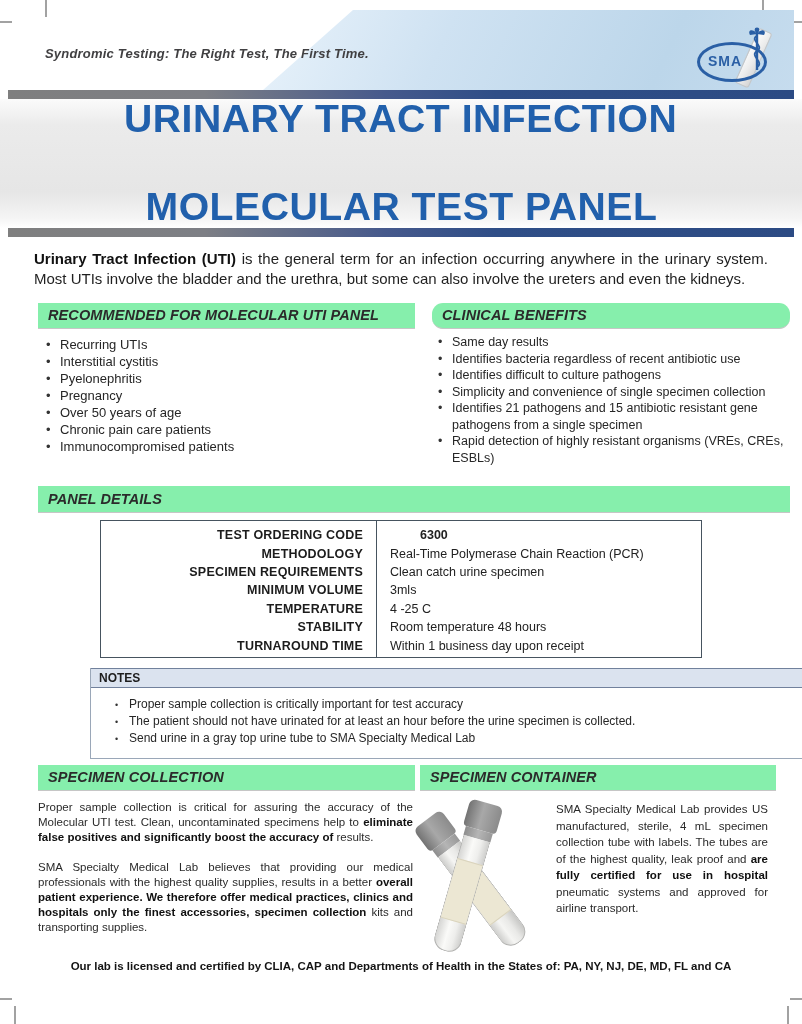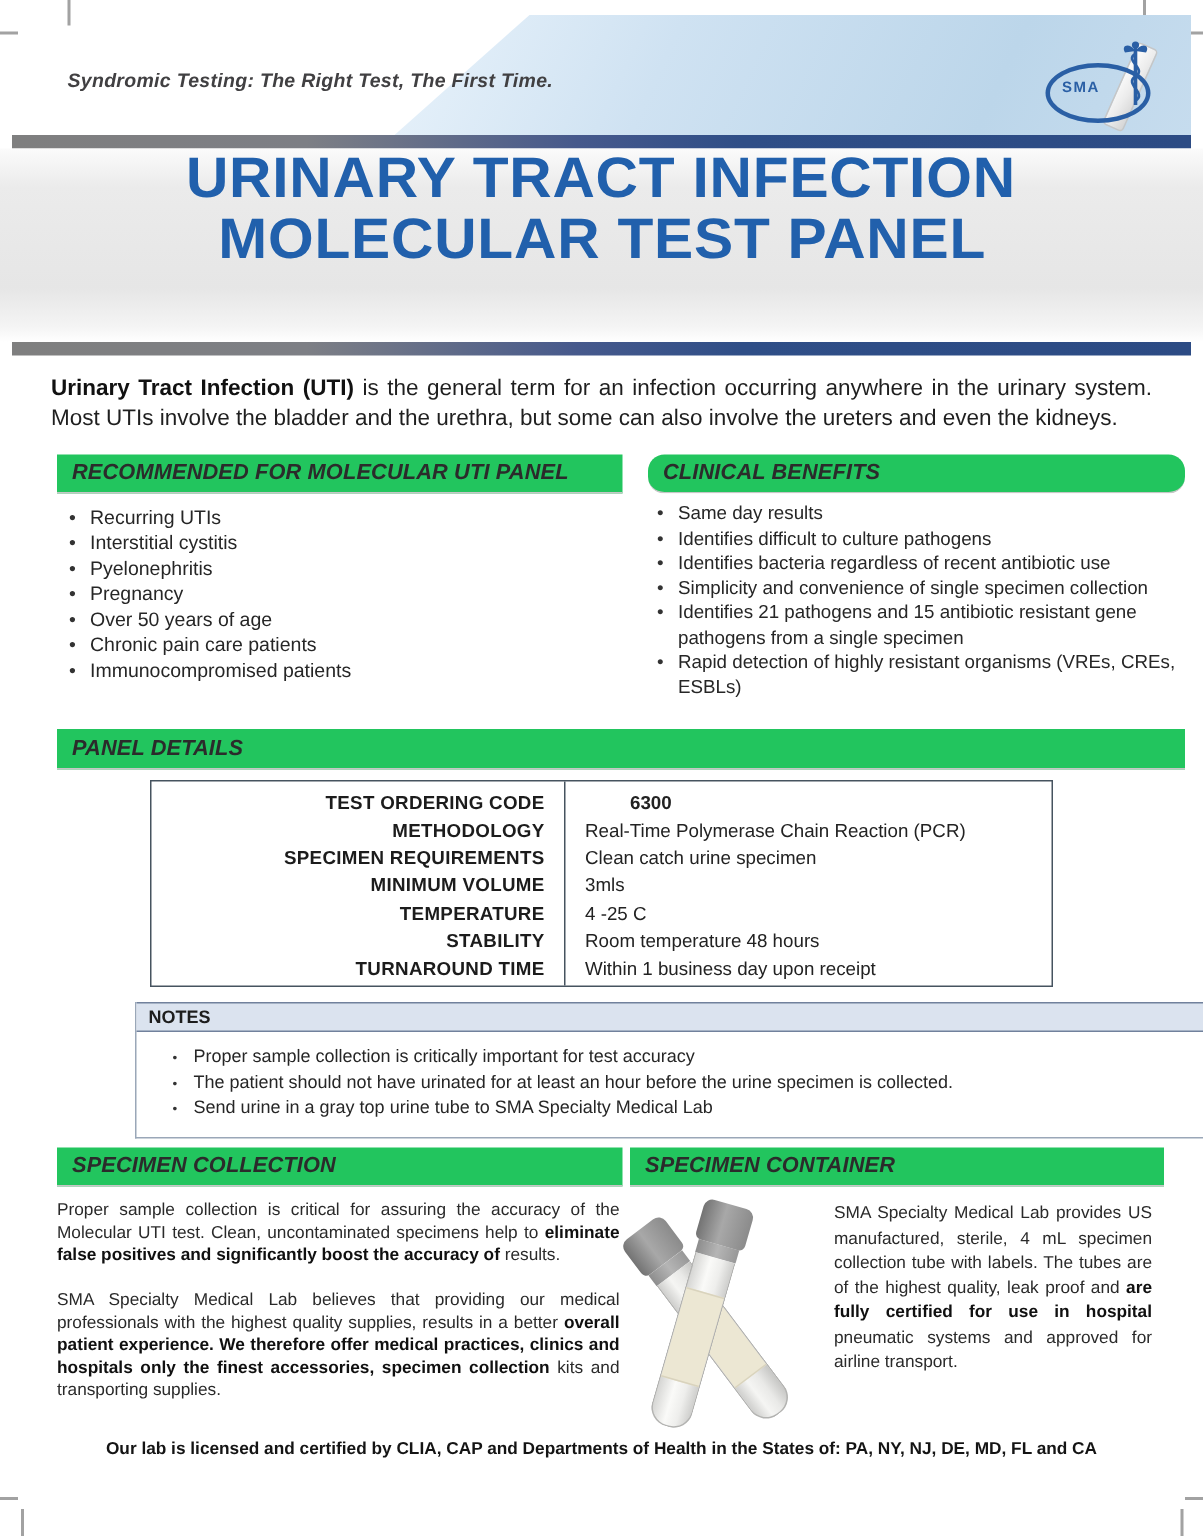--- a/index.html
+++ b/index.html
@@ -35,54 +35,54 @@
   .logo-swoosh {
     position:absolute; left:49px; top:-2px; width:15px; height:60px;
     background:linear-gradient(100deg,#ffffff 0%,#ececec 55%,#d5d5d5 100%);
     border:1px solid #c6c6c6; border-radius:3px; transform:rotate(24deg);
   }
   .logo-ellipse {
     position:absolute; left:0; top:12px; width:70px; height:40px;
     border:3px solid #2a5fa5; border-radius:50%;
   }
   .logo-text {
-    position:absolute; left:11px; top:23px; font-weight:bold; font-size:10px;
+    position:absolute; left:11px; top:23px; font-weight:bold; font-size:14px;
     color:#2a5fa5; letter-spacing:1px;text-align:center;
   }
   .caduceus { position:absolute; left:47px; top:-4px; width:26px; height:46px; }
 
   
   .gbar {
     position:absolute; left:8px; width:786px; height:9px;
     background:linear-gradient(90deg,#7f7f7f 0%,#7d7f85 25%,#46598c 48%,#2f4e87 62%,#2c4b84 100%);
   }
   .gbar1 { top:90px; }
   .gbar2 { top:228px; }
 
   
   .title-block {
     position:absolute; top:99px; left:0; width:802px; height:129px;
     background:linear-gradient(180deg,#fbfbfb 0%,#ebebeb 20%,#e6e6e6 72%,#f4f4f4 92%,#ffffff 100%);
-    display:flex; flex-direction:column; align-items:center; justify-content:flex-start;
+    display:flex; flex-direction:column; align-items:center; justify-content:space-between;
   }
   .title-line {
     color:#2160ac; font-weight:bold; font-size:38px; line-height:41px; letter-spacing:.5px;
     transform:scaleX(1.03);
   }
 
   
   .intro {
     position:absolute; top:249px; left:34px; width:734px;
     font-size:15px; line-height:20px; color:#1f1f1f; text-align:justify;
   }
   .intro b { color:#111; }
 
   
   .sec-head {
-    position:absolute; height:26px; background:#22c55e; border-bottom:1px solid #c6c6c6;
+    position:absolute; height:26px; background:#86efac; border-bottom:1px solid #c6c6c6;
     font-style:italic; font-weight:bold; font-size:14.5px; color:#2b2b2b;
     line-height:25px; padding-left:10px; letter-spacing:.1px;
   }
   .rec-head  { top:303px; left:38px;  width:377px; }
   .ben-head  { top:303px; left:432px; width:358px;border-radius:11px; }
   .panel-head{ top:486px; left:38px;  width:752px; height:27px; line-height:26px; }
   .coll-head { top:765px; left:38px;  width:377px; }
   .cont-head { top:765px; left:420px; width:356px; }
 
   
@@ -210,22 +210,22 @@
     </ul>
     <ul class="blist rec-col2">
       <li>Over 50 years of age</li>
       <li>Chronic pain care patients</li>
       <li>Immunocompromised patients</li>
     </ul>
   </div>
 
   <ul class="blist ben-list">
     <li>Same day results</li>
+    <li>Identifies bacteria regardless of recent antibiotic use</li>
     <li>Identifies difficult to culture pathogens</li>
-    <li>Identifies bacteria regardless of recent antibiotic use</li>
     <li>Simplicity and convenience of single specimen collection</li>
     <li>Identifies 21 pathogens and 15 antibiotic resistant gene pathogens from a single specimen</li>
     <li>Rapid detection of highly resistant organisms (VREs, CREs, ESBLs)</li>
   </ul>
 
   <div class="sec-head panel-head">PANEL DETAILS</div>
 
   <div class="spec-table">
     <div class="spec-divider"></div>
     <div class="spec-row">

